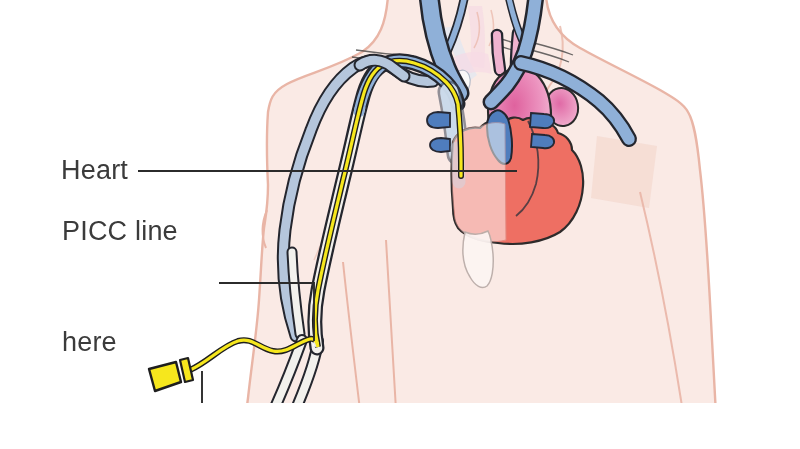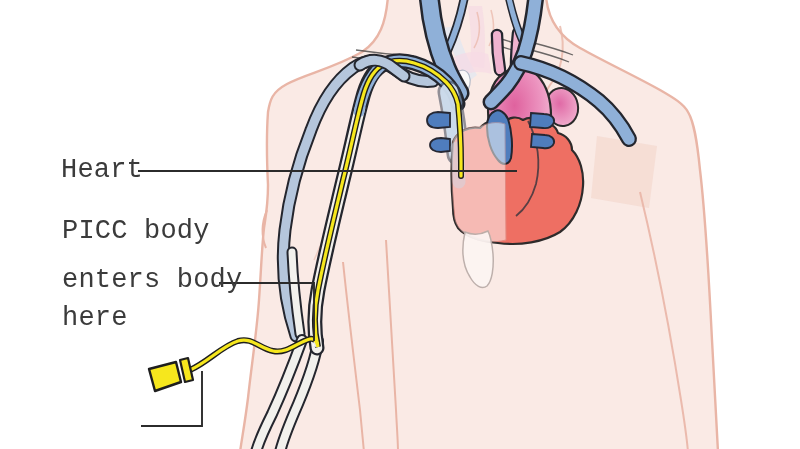--- a/index.html
+++ b/index.html
@@ -4,22 +4,22 @@
 <style>
   :root{
     --background:#ffffff; --skin:#faeae5; --skin-outline:#e9b5a6;
     --vein-blue:#8fb0d8; --vein-light-blue:#b5c6dc; --vein-outline:#24262e;
     --vein-white:#f2f1ed; --svc-light:#cfdeee; --heart-red:#ee6f63;
     --heart-pale:#f5c3bb; --aorta-pink-light:#f4bad5; --aorta-pink-dark:#df629e;
     --pulmonary-blue:#4f7dbd; --picc-yellow:#f6e71d; --line-color:#2b2b2b;
     --text-color:#3b3b3b;
   }
   html,body{margin:0;padding:0;background:var(--background);}
-  #stage{position:relative;width:800px;height:449px;overflow:hidden;background:var(--background);
-         font-family:Liberation Mono, monospace;}
+  #stage{position:relative;width:800px;height:403px;overflow:hidden;background:var(--background);
+         font-family:Liberation Sans, sans-serif;}
   #stage svg{position:absolute;left:0;top:0;}
   .lbl{position:absolute;font-size:27px;line-height:1.05;color:var(--text-color);
        letter-spacing:.2px;white-space:nowrap;user-select:none;}
   
   .skin{fill:var(--skin);stroke:var(--skin-outline);stroke-width:2.4;}
   .skinline{fill:none;stroke:var(--skin-outline);}
   .vout{fill:none;stroke:var(--vein-outline);stroke-linecap:round;}
   .vblue{fill:none;stroke:var(--vein-blue);stroke-linecap:round;}
   .vlblue{fill:none;stroke:var(--vein-light-blue);stroke-linecap:round;}
   .vwhite{fill:none;stroke:var(--vein-white);stroke-linecap:round;}
@@ -164,17 +164,16 @@
   </g>
 
   <g>
     <path class="leader" d="M 138,171 L 517,171"></path>
     <path class="leader" d="M 219,283 L 314,283 L 314,341"></path>
     <path class="leader" d="M 141,426 L 202,426 L 202,371"></path>
   </g>
 </svg>
 
 <div class="lbl" style="left:61px;top:156px">Heart</div>
-<div class="lbl" style="left:62px;top:217px">PICC body</div>
-<div class="lbl" style="left:62px;top:266px">enters body</div>
-<div class="lbl" style="left:62px;top:304px">here</div>
+<div class="lbl" style="left:62px;top:217px">PICC line</div>
+<div class="lbl" style="left:62px;top:328px">here</div>
 
 </div>
 
 </body></html>

